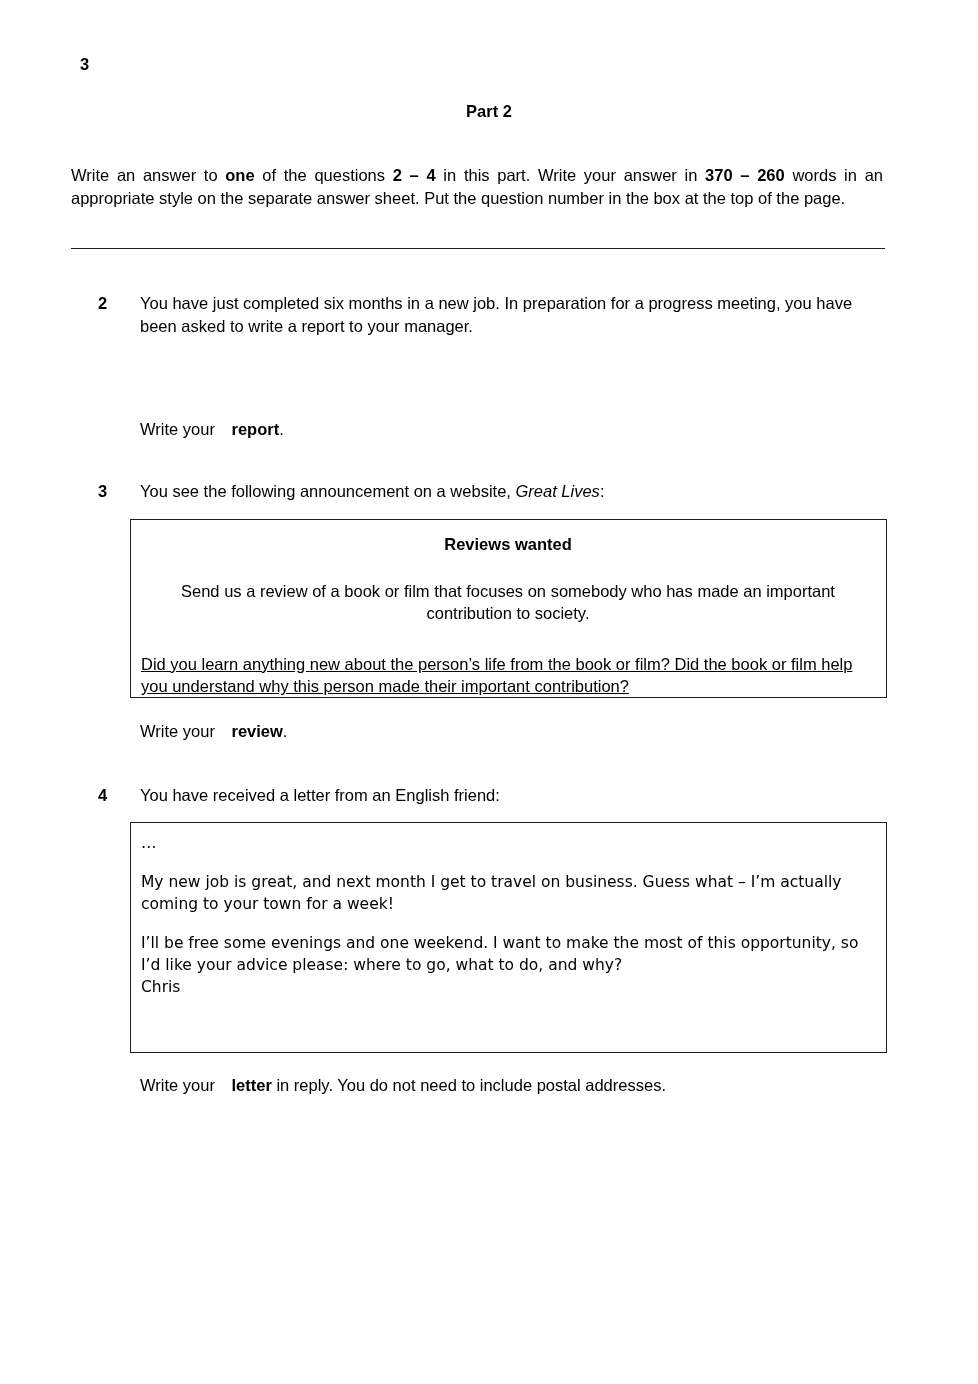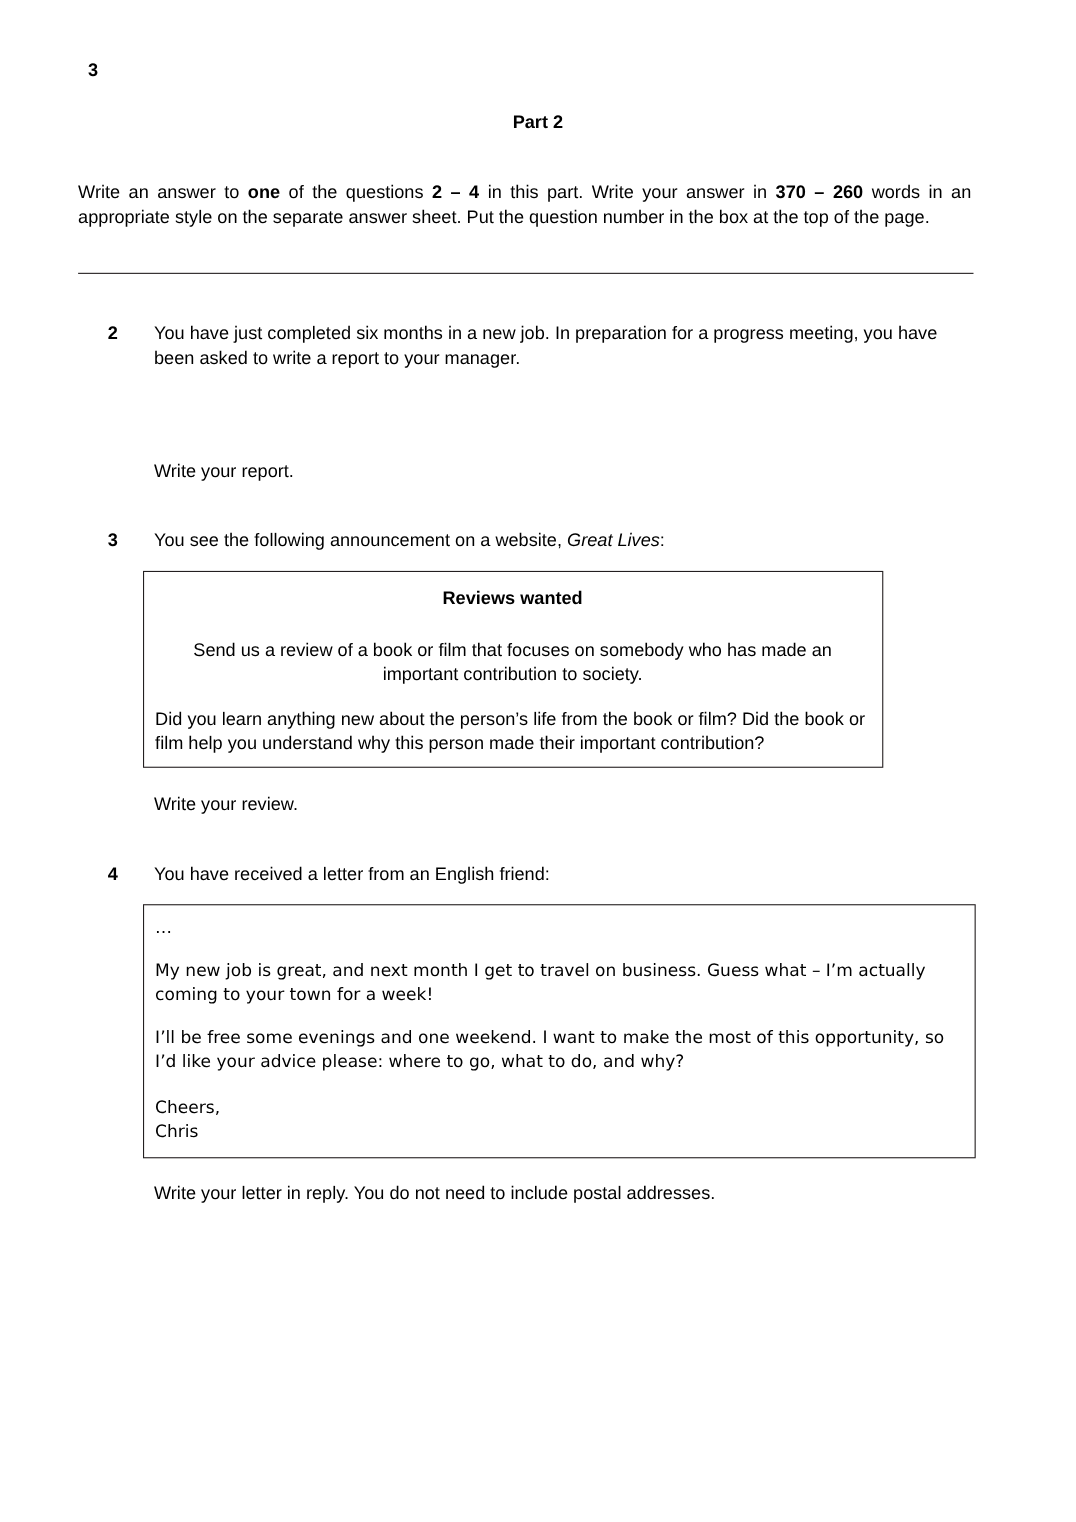--- a/index.html
+++ b/index.html
@@ -94,21 +94,21 @@
   }
   .q-body i { font-style: italic; }
 
   .write-line {
     position: absolute;
     left: 140px;
     width: 745px;
     font-size: 16.5px;
     line-height: 1.37;
   }
-  .write-line b { font-weight: normal; }
+  .write-line b { font-weight: bold; margin-left: 12px; }
 
   
   .framed-box {
     position: absolute;
     border: 1.5px solid #231f20;
     box-sizing: border-box;
     background: #ffffff;
   }
   .box-heading {
     text-align: center;
@@ -120,28 +120,28 @@
   .box-text {
     font-size: 16.5px;
     line-height: 1.37;
     margin: 0;
   }
 
   
   #announcement-box {
     left: 130px;
     top: 519px;
-    width: 673px;
+    width: 757px;
     height: 179px;
   }
   #announcement-box .inner {
     padding: 13px 11px 0 10px;
   }
   #announcement-box .box-text.first { margin-top: 24px; text-align: center; }
-  #announcement-box .box-text.second { margin-top: 18px; }
+  #announcement-box .box-text.second { margin-top: 28px; text-decoration: underline; }
 
   
   #letter-box {
     left: 130px;
     top: 822px;
     width: 757px;
     height: 231px;
   }
   #letter-box .inner {
     padding: 9px 11px 0 10px;
@@ -207,21 +207,20 @@
     <div class="q-body" style="top:0;">
       <p>You have received a letter from an English friend:</p>
     </div>
   </div>
 
   <div class="framed-box" id="letter-box">
     <div class="inner">
       <p class="letter-line ellipsis">…</p>
       <p class="letter-line para">My new job is great, and next month I get to travel on business.  Guess what – I’m actually coming to your town for a week!</p>
       <p class="letter-line para">I’ll be free some evenings and one weekend.  I want to make the most of this opportunity, so I’d like your advice please: where to go, what to do, and why?</p>
-      <p class="letter-line sig">Cheers,</p>
       <p class="letter-line">Chris</p>
     </div>
   </div>
 
   <div class="write-line" style="top:1074px;">
     <span>Write your </span><b>letter</b><span> in reply.  You do not need to include postal addresses.</span>
   </div>
 
 </div>
 

